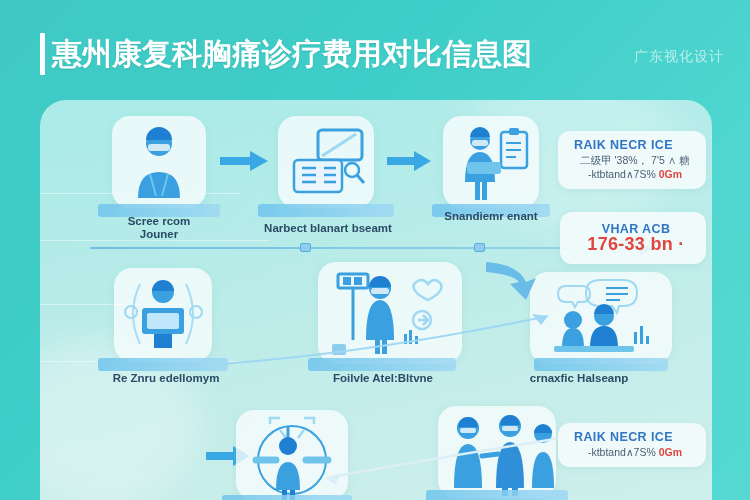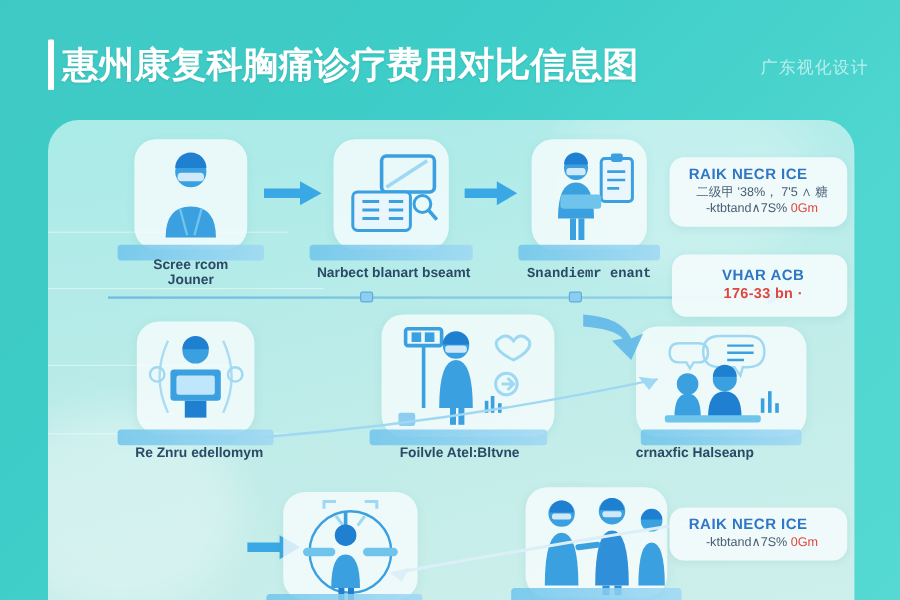--- a/index.html
+++ b/index.html
@@ -130,23 +130,23 @@
     white-space: nowrap;
     line-height: 15px;
   }
   .badge-line {
     font-size: 10.5px;
     color: #4a5e74;
     white-space: nowrap;
     line-height: 14px;
     text-align: center;
   }
-  .badge-line .accent-red { color: #e0453f; font-weight: normal; margin-top: 30px; }
+  .badge-line .accent-red { color: #e0453f; font-weight: bold; margin-top: 30px; }
   .badge-big-red {
-    font-size: 12px;
+    font-size: 18px;
     font-weight: bold;
     color: #e0453f;
     white-space: nowrap;
     line-height: 15px;
     letter-spacing: 0.3px;
   }
 
   .soft-blur {
     position: absolute;
     border-radius: 50%;
@@ -229,21 +229,21 @@
         <rect x="58" y="16" width="26" height="36" rx="3" fill="#e9f6fd" stroke="#3aa0e0" stroke-width="2.5"></rect>
         <rect x="66" y="12" width="10" height="7" rx="2" fill="#3aa0e0"></rect>
         <g stroke="#3aa0e0" stroke-width="2.2">
           <path d="M63 27 h15 M63 34 h15 M63 41 h10"></path>
         </g>
         <rect x="24" y="46" width="34" height="12" rx="3" fill="#6fc4ec"></rect>
       </svg>
     </div>
   </div>
   <div class="card-base" style="left:392px;top:104px;width:118px;"></div>
-  <div class="card-label" style="left:370px;top:122px;width:162px;font-family:Liberation Mono, monospace;">Snandiemr enant</div>
+  <div class="card-label" style="left:370px;top:110px;width:162px;">Snandiemr enant</div>
 
   <div class="rail" style="left:50px;top:147px;width:552px;"></div>
   <div class="rail-node" style="left:260px;top:143px;"></div>
   <div class="rail-node" style="left:434px;top:143px;"></div>
   <div class="rail-tip" style="left:600px;top:141px;">
     <svg width="14" height="13" viewBox="0 0 14 13">
         <path d="M0 0 l13 6.5 l-13 6.5 z" fill="#3aa8e4"></path>
       </svg>
   </div>
 

